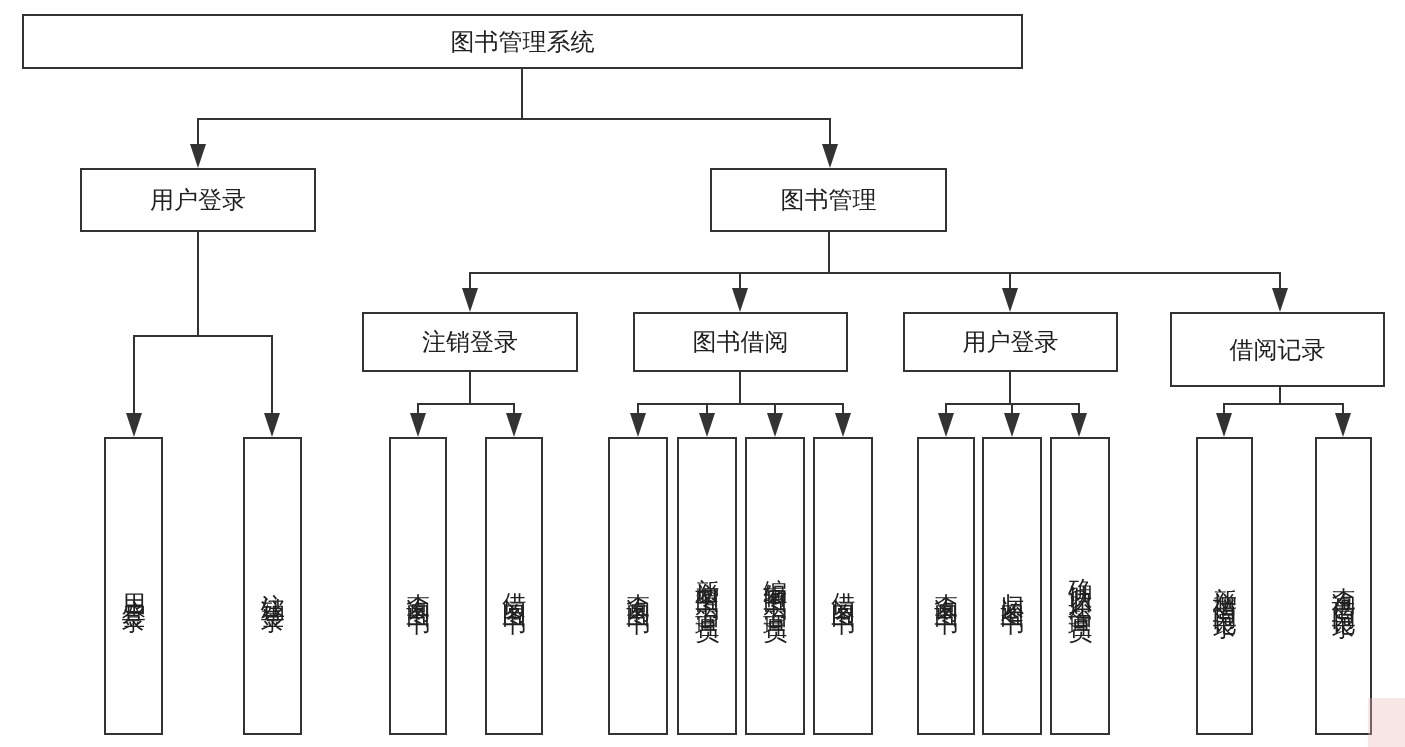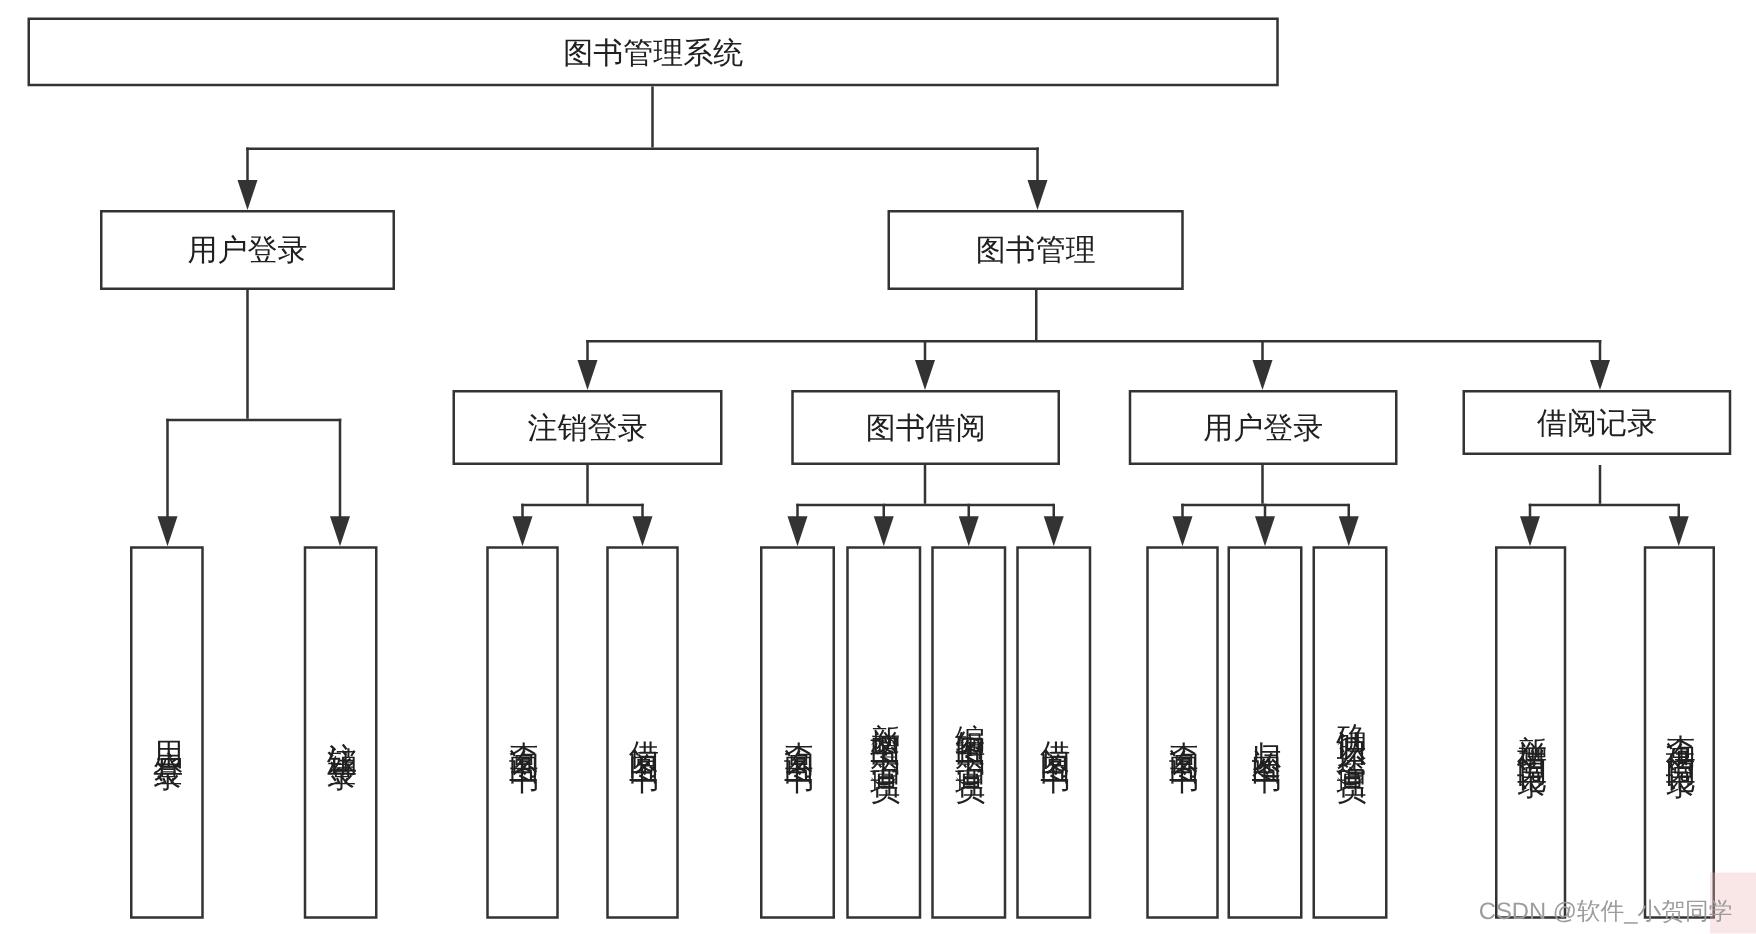--- a/index.html
+++ b/index.html
@@ -41,21 +41,21 @@
   .node{z-index:2;}
   .line,.arrow{z-index:1;}
 
   
   #root{left:22px;top:14px;width:1001px;height:55px;}
   #user-login{left:80px;top:168px;width:236px;height:64px;}
   #book-mgmt{left:710px;top:168px;width:237px;height:64px;font-family:Liberation Mono, monospace;}
   #new-book-rec{left:362px;top:312px;width:216px;height:60px;}
   #book-borrow{left:633px;top:312px;width:215px;height:60px;}
   #current-borrow{left:903px;top:312px;width:215px;height:60px;}
-  #borrow-record{left:1170px;top:312px;width:215px;height:52px;}
+  #borrow-record{left:1170px;top:312px;width:215px;height:75px;}
 
   
   #u1{left:104px;top:437px;width:59px;height:298px;}
   #u2{left:243px;top:437px;width:59px;height:298px;}
   #n1{left:389px;top:437px;width:58px;height:298px;}
   #n2{left:485px;top:437px;width:58px;height:298px;}
   #b1{left:608px;top:437px;width:60px;height:298px;}
   #b2{left:677px;top:437px;width:60px;height:298px;}
   #b3{left:745px;top:437px;width:60px;height:298px;}
   #b4{left:813px;top:437px;width:60px;height:298px;}
@@ -251,15 +251,14 @@
     <span class="vtext">确认归还（管理员）</span>
   </div>
   <div class="node vnode" id="r1">
     <span class="vtext">新增借阅记录</span>
   </div>
   <div class="node vnode" id="r2">
     <span class="vtext">查询借阅记录</span>
   </div>
 
   <div class="corner-tint"></div>
-  <div class="watermark">CSDN @软件_小贺同学</div>
 
 </div>
 
 </body></html>

